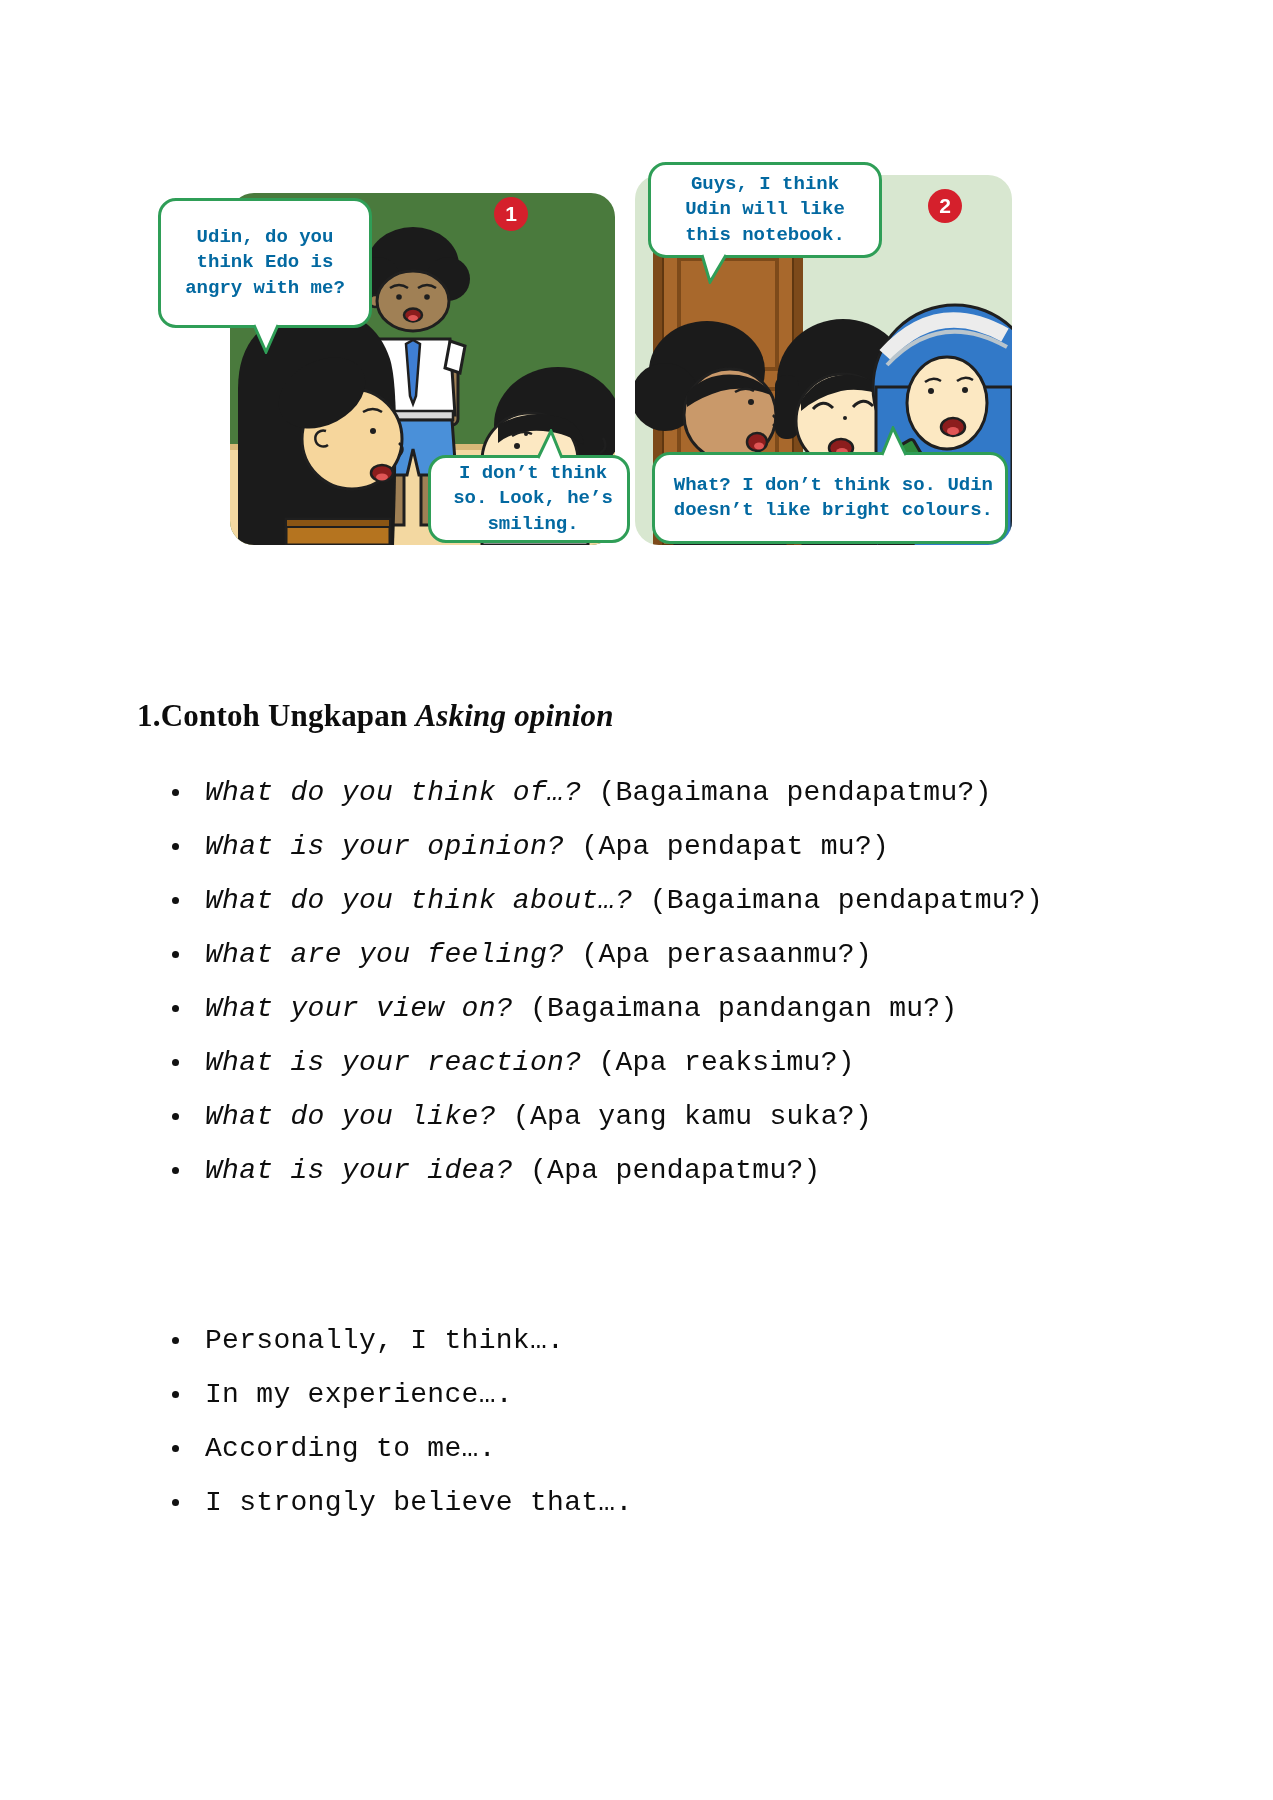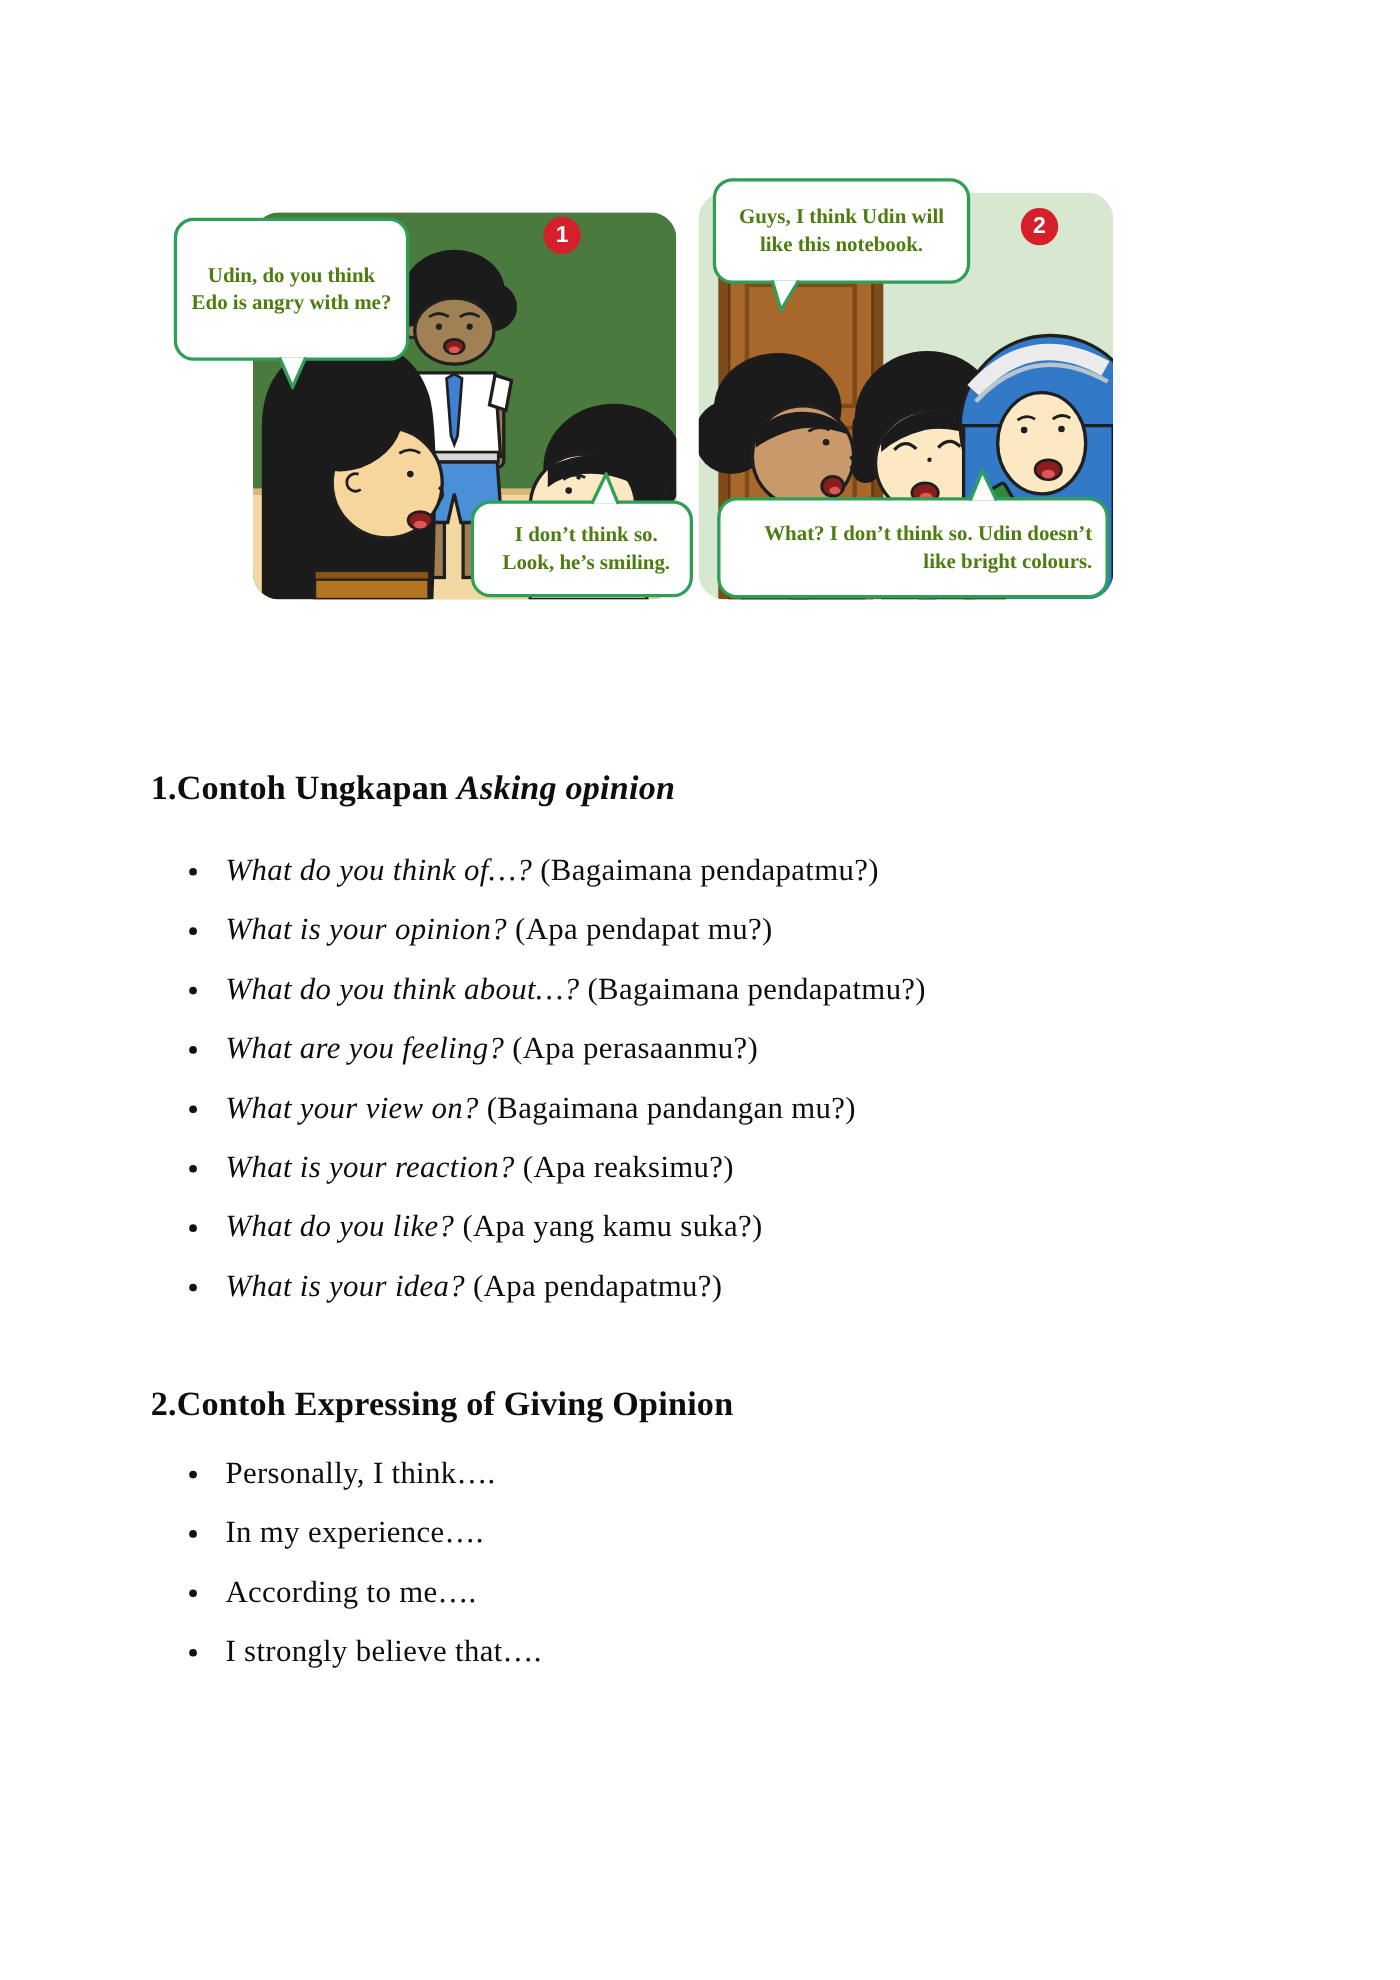--- a/index.html
+++ b/index.html
@@ -8,22 +8,22 @@
 
   
   .comic{position:absolute;left:0;top:0;width:1273px;height:560px;}
   .panel{position:absolute;border-radius:24px;overflow:hidden;}
   .panel1{left:230px;top:193px;width:385px;height:352px;}
   .panel2{left:635px;top:175px;width:377px;height:370px;}
   .panel svg{display:block;width:100%;height:100%;}
 
   .bubble{position:absolute;background:#ffffff;border:3px solid #2f9e57;border-radius:18px;
           display:flex;align-items:center;justify-content:center;text-align:center;
-          font-family:Liberation Serif, serif;font-weight:bold;
-          font-size:19px;line-height:1.32;color:#4d7c0f;padding:8px 12px;box-sizing:border-box;z-index:4;}
+          font-family:Liberation Mono, monospace;font-weight:bold;
+          font-size:19px;line-height:1.32;color:#0369a1;padding:8px 12px;box-sizing:border-box;z-index:4;}
   .bubble1{left:158px;top:198px;width:214px;height:130px;}
   .bubble2{left:648px;top:162px;width:234px;height:96px;}
   .bubble3{left:428px;top:455px;width:202px;height:88px;padding-left:20px;}
   .bubble4{left:652px;top:452px;width:356px;height:92px;text-align:right;}
   .tail{position:absolute;z-index:5;}
   .tail1{left:252px;top:324px;}
   .tail2{left:700px;top:254px;}
   .tail3{left:536px;top:429px;}
   .tail4{left:880px;top:426px;}
 
@@ -33,21 +33,21 @@
   .badge1{left:494px;top:197px;}
   .badge2{left:928px;top:189px;}
 
   
   .heading{position:absolute;left:137px;font-weight:bold;font-size:31px;line-height:36px;
            letter-spacing:0.2px;white-space:nowrap;}
   .heading em{font-style:italic;}
   .h1{top:672px;}
   .h2{top:1232px;}
 
-  ul.list{position:absolute;left:172px;margin:0;padding:0;list-style:none;}
+  ul.list{position:absolute;left:172px;margin:0;padding:0;list-style:none;font-family:Liberation Mono, monospace;}
   .list1{top:765px;}
   .list2{top:1313px;}
   ul.list li{height:54px;display:flex;align-items:center;white-space:nowrap;
              font-size:28px;letter-spacing:0.3px;}
   .dot{width:7px;height:7px;border-radius:50%;background:#111;margin-right:26px;flex:0 0 auto;}
   .en{font-style:italic;}
   .id{font-style:normal;}
 </style>
 </head>
 <body>
@@ -222,21 +222,20 @@
     <li><span class="dot"></span><em class="en">What do you think of…?</em>&nbsp;<span class="id">(Bagaimana pendapatmu?)</span></li>
     <li><span class="dot"></span><em class="en">What is your opinion?</em>&nbsp;<span class="id">(Apa pendapat mu?)</span></li>
     <li><span class="dot"></span><em class="en">What do you think about…?</em>&nbsp;<span class="id">(Bagaimana pendapatmu?)</span></li>
     <li><span class="dot"></span><em class="en">What are you feeling?</em>&nbsp;<span class="id">(Apa perasaanmu?)</span></li>
     <li><span class="dot"></span><em class="en">What your view on?</em>&nbsp;<span class="id">(Bagaimana pandangan mu?)</span></li>
     <li><span class="dot"></span><em class="en">What is your reaction?</em>&nbsp;<span class="id">(Apa reaksimu?)</span></li>
     <li><span class="dot"></span><em class="en">What do you like?</em>&nbsp;<span class="id">(Apa yang kamu suka?)</span></li>
     <li><span class="dot"></span><em class="en">What is your idea?</em>&nbsp;<span class="id">(Apa pendapatmu?)</span></li>
   </ul>
 
-  <h2 class="heading h2"><span>2.Contoh Expressing of Giving Opinion</span></h2>
 
   <ul class="list list2">
     <li>
         <span class="dot"></span>
         <span class="id">Personally, I think….</span>
       </li>
     <li>
         <span class="dot"></span>
         <span class="id">In my experience….</span>
       </li>

